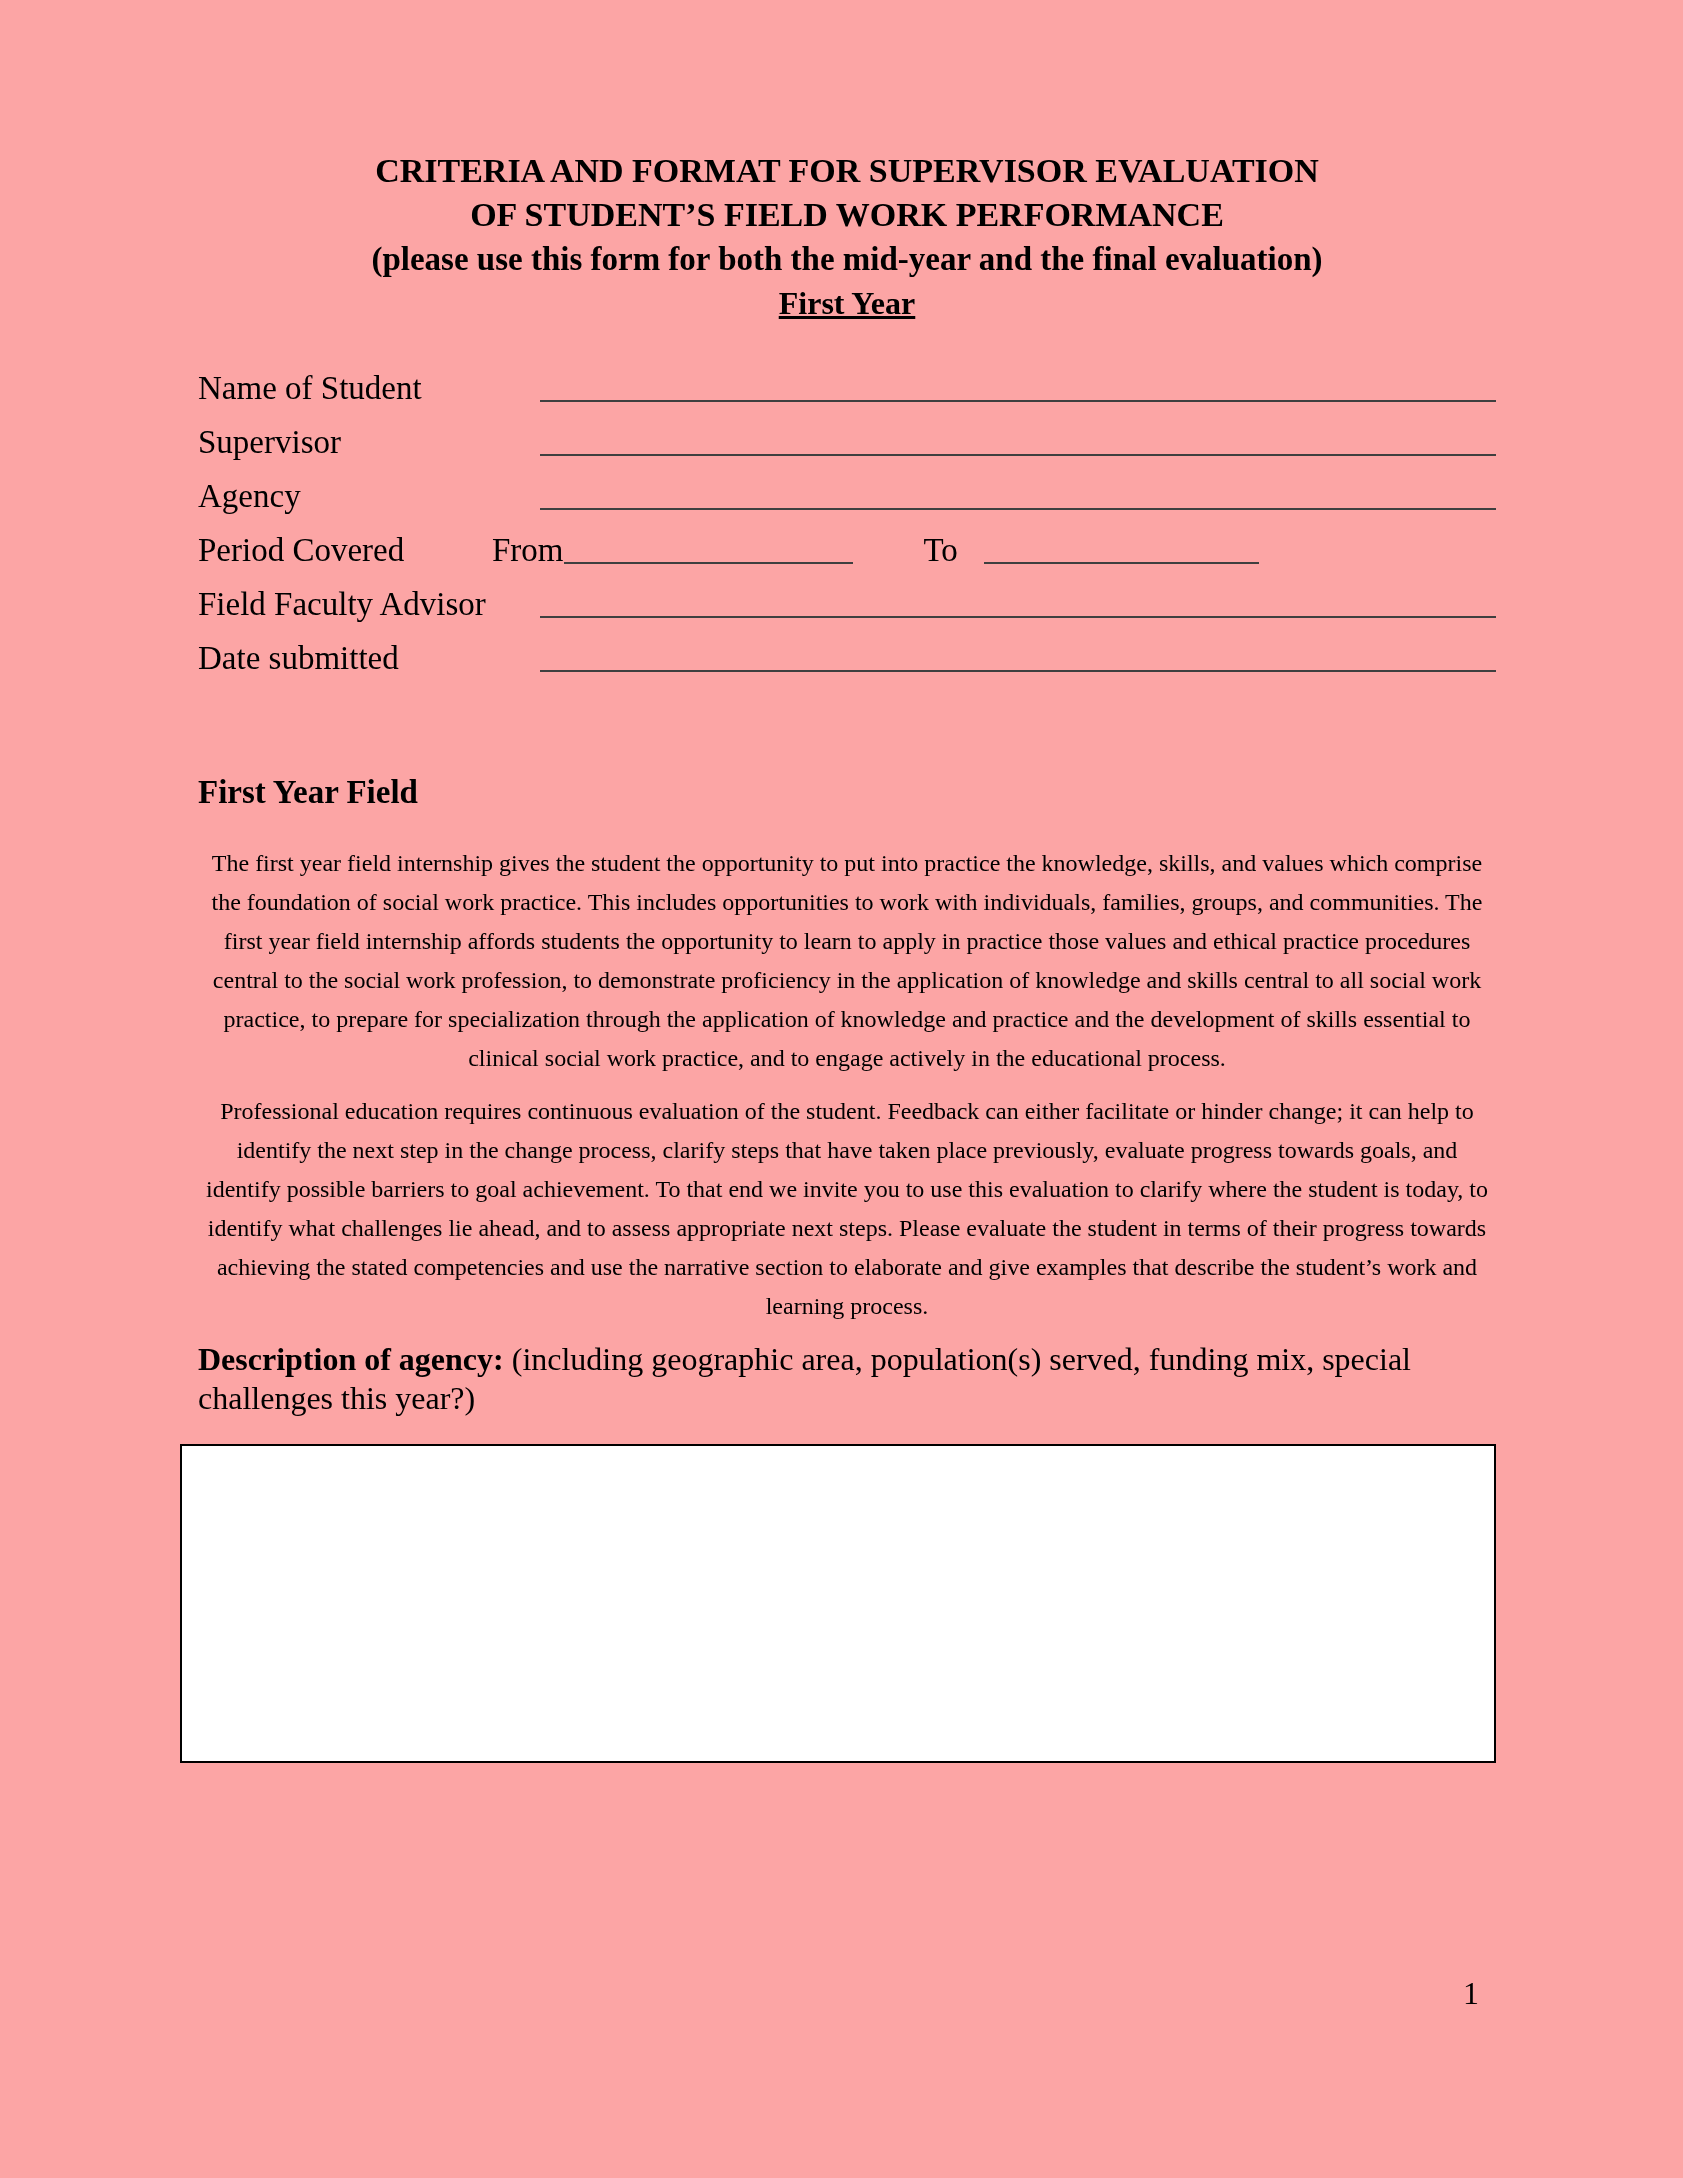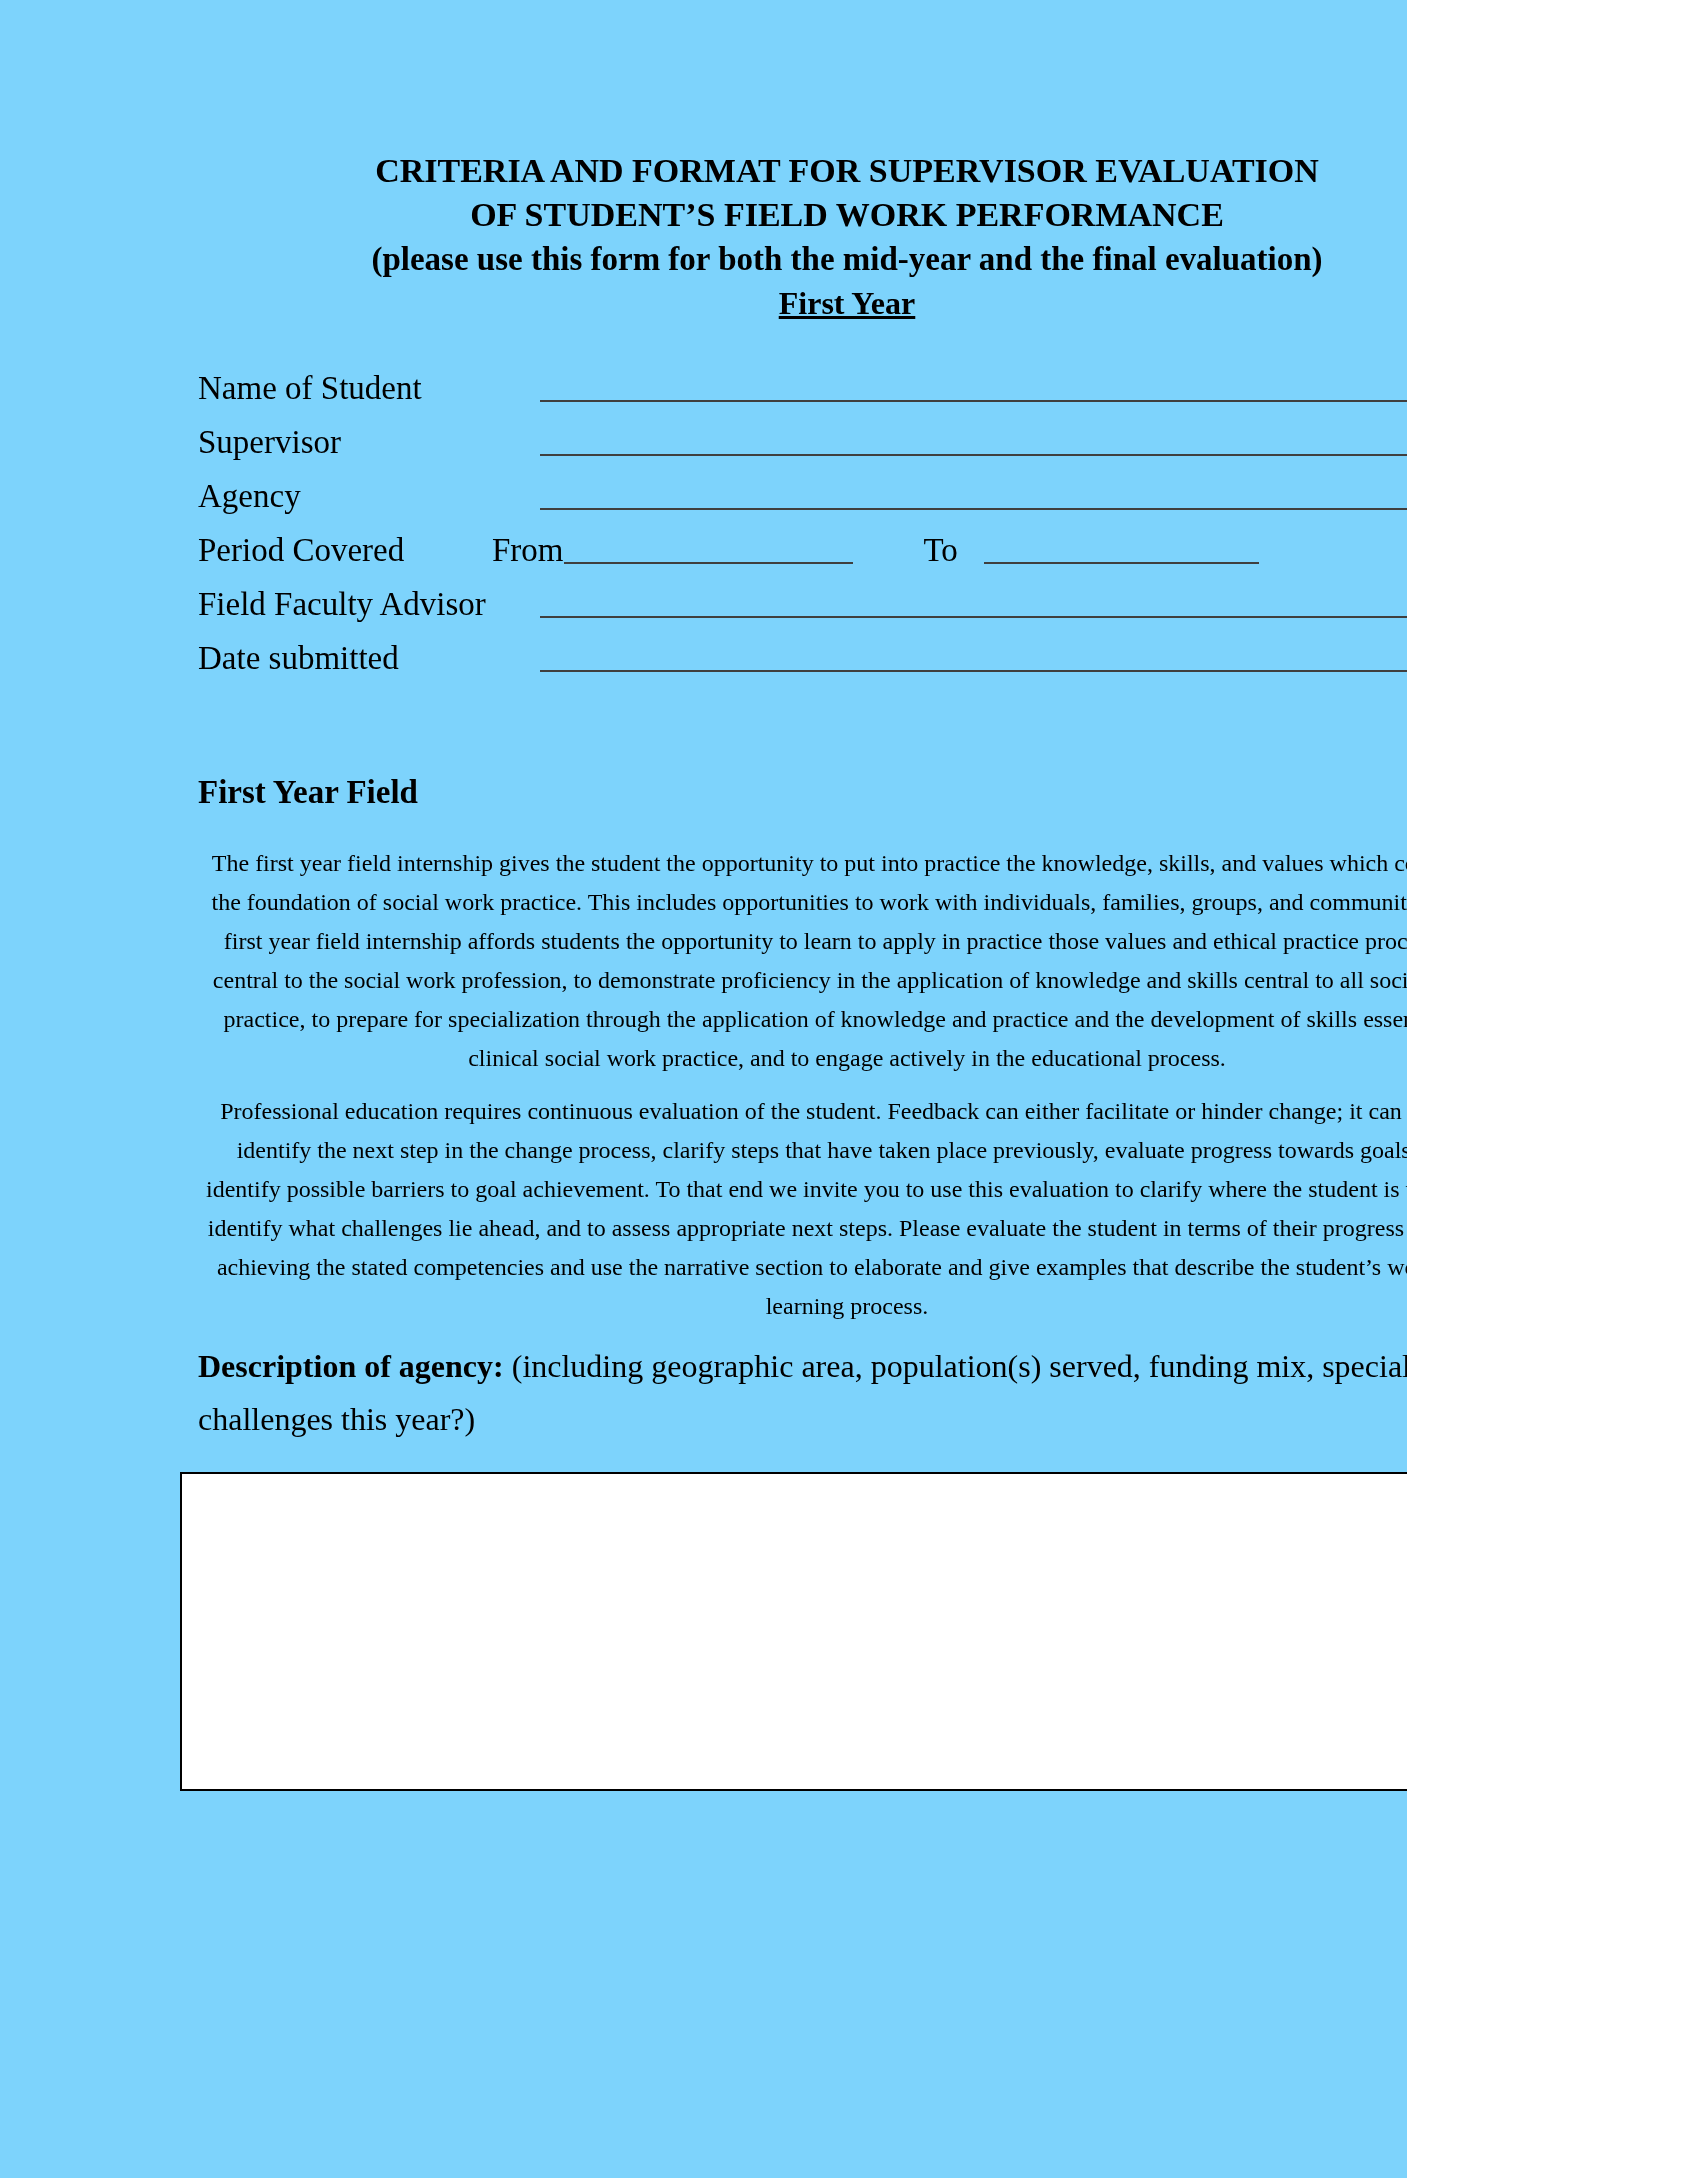--- a/index.html
+++ b/index.html
@@ -1,21 +1,21 @@
 <!DOCTYPE html>
 <html><head>
 <meta charset="utf-8">
 <style>
   * { margin: 0; padding: 0; box-sizing: border-box; }
   html, body { background: #ffffff; }
   .page {
-    width: 1407px;
+    width: 1683px;
     height: 2178px;
     position: relative;
-    background: #7dd3fc;
+    background: #fca5a5;
     font-family: "Liberation Serif", serif;
     color: #000000;
     overflow: hidden;
   }
   .content {
     position: absolute;
     left: 198px;
     top: 149px;
     width: 1298px;
   }
@@ -62,21 +62,21 @@
   .body-para {
     margin-top: 32px;
     font-size: 24px;
     line-height: 39px;
     text-align: center;
   }
   .body-para + .body-para { margin-top: 14px; }
   .desc-para {
     margin-top: 14px;
     font-size: 32px;
-    line-height: 53px;
+    line-height: 39px;
   }
   .desc-label { font-weight: bold; }
 
   .agency-box {
     margin-top: 26px;
     margin-left: -18px;
     width: 1316px;
     height: 319px;
     border: 2px solid #000000;
     background: #ffffff;

